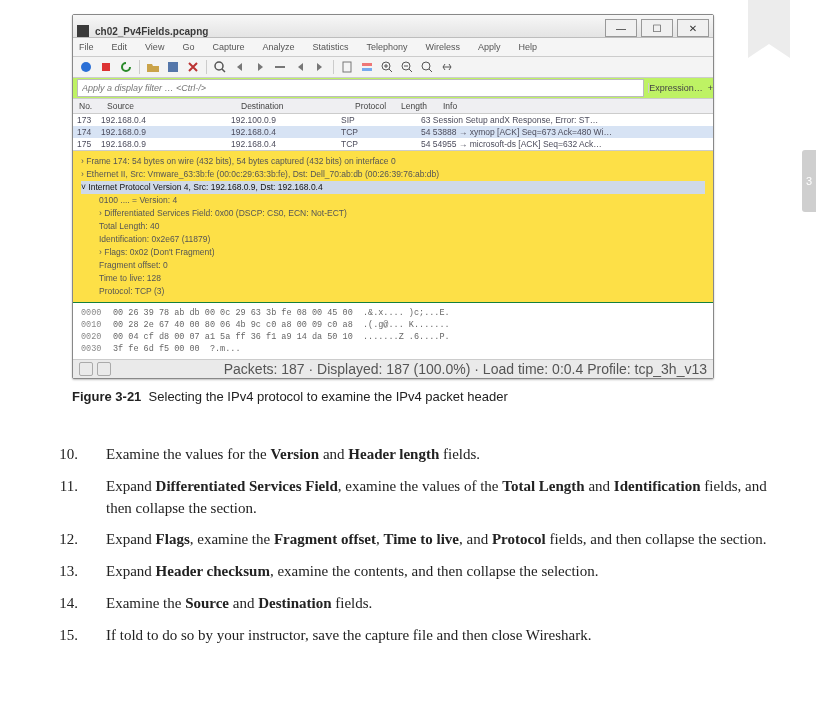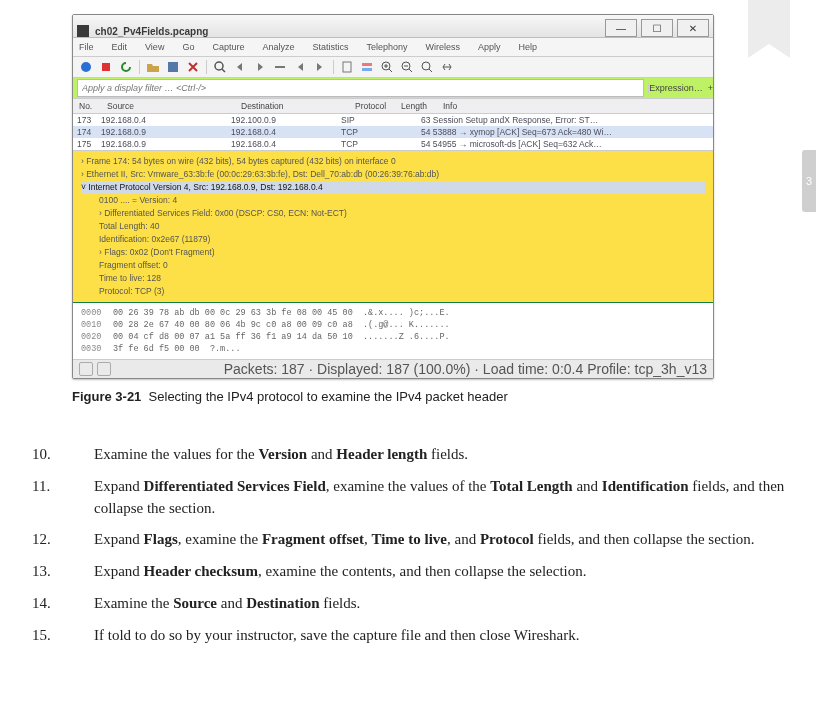--- a/index.html
+++ b/index.html
@@ -34,21 +34,21 @@
   .statusbar{height:18px;background:#eaeaea;border-top:1px solid #ccc;display:flex;align-items:center;font-size:14px;color:#555}
   .statusbar .sb-left{width:40px;padding-left:6px;display:flex;gap:4px}
   .statusbar .sb-left span{width:12px;height:12px;border:1px solid #aaa;border-radius:2px}
   .statusbar .sb-main{flex:1;text-align:right;padding-right:6px}
   
   .caption{font-family:Arial,Helvetica,sans-serif;color:#222;font-size:13px;margin:10px 0 0 40px}
   .caption b{font-weight:bold}
   
   .instructions{margin:40px 0 0 0;font-size:15px;line-height:1.45;color:#222}
   .instructions .item{display:flex;margin-bottom:10px}
-  .instructions .num{width:46px;padding-right:16px;flex-shrink:0}
+  .instructions .num{width:46px;text-align:right;padding-right:28px;flex-shrink:0}
   .instructions .body{flex:1}
   .instructions b{font-weight:bold}
 </style>
 </head>
 <body>
 
 <div class="page">
   <div class="ribbon"></div>
   <div class="sidetab">3</div>
 

